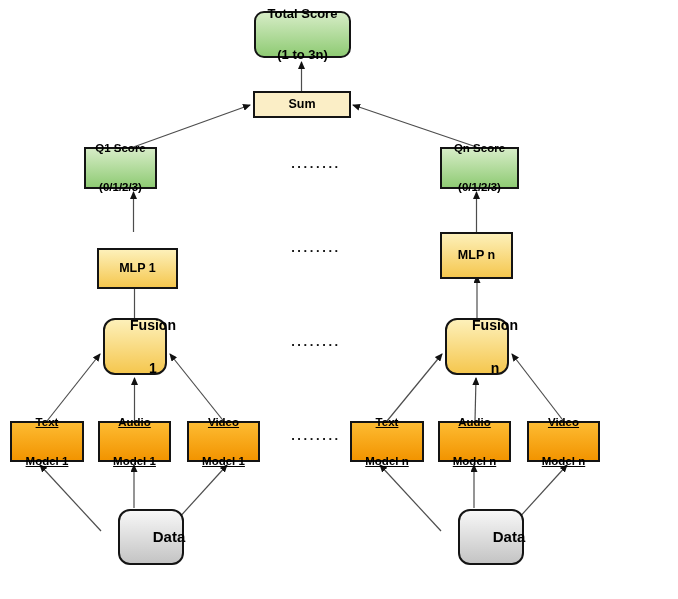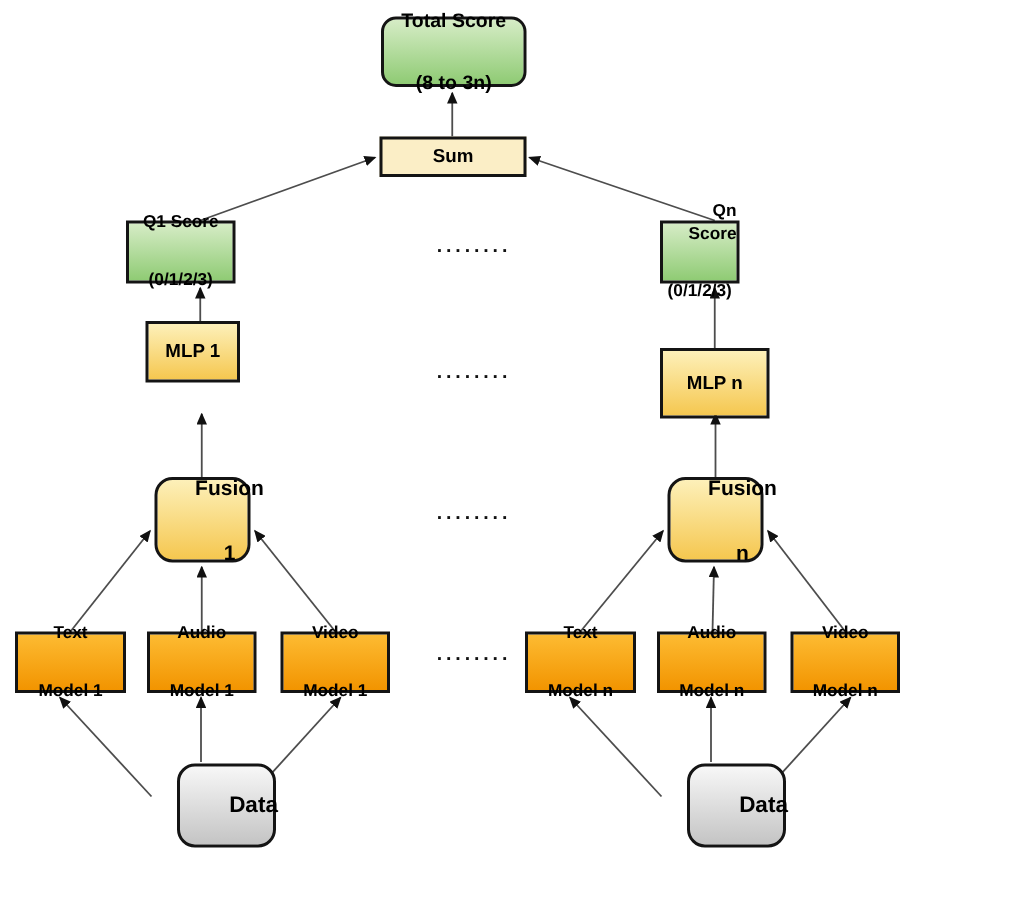--- a/index.html
+++ b/index.html
@@ -28,30 +28,30 @@
     text-align: right;
     font-weight: bold;
     color: #000000;
     line-height: 1.3;
     gap: 24px;
   }
   .green   { background: linear-gradient(180deg, #d6ecc6 0%, #8fcb74 100%); }
   .cream   { background: #fbeec6; }
   .gold    { background: linear-gradient(180deg, #fdf0b9 0%, #f5c salar74f 100%); }
   .gold    { background: linear-gradient(180deg, #fdf0b9 0%, #f5c74f 100%); }
-  .orange  { background: linear-gradient(180deg, #fdbb32 0%, #f29400 100%); }
+  .orange  { background: linear-gradient(180deg, #fdbb32 0%, #f29400 100%); text-decoration: underline; }
   .gray    { background: linear-gradient(180deg, #f7f7f7 0%, #c4c4c4 100%); margin-left: 17px; }
   .round10 { border-radius: 10px; }
   .round12 { border-radius: 12px; padding-left: 36px; }
 
   .n-total-score   { left: 254px; top: 11px;  width: 97px; height: 47px; font-size: 13px; }
   .n-sum           { left: 253px; top: 91px;  width: 98px; height: 27px; font-size: 12.5px; }
   .n-q1-score      { left: 84px;  top: 147px; width: 73px; height: 42px; font-size: 11.5px; }
-  .n-qn-score      { left: 440px; top: 147px; width: 53px; height: 42px; font-size: 11.5px; }
-  .n-mlp-1         { left: 97px;  top: 214px; width: 63px; height: 41px; font-size: 12.5px; }
+  .n-qn-score      { left: 440px; top: 147px; width: 79px; height: 42px; font-size: 11.5px; }
+  .n-mlp-1         { left: 97px;  top: 248px; width: 81px; height: 41px; font-size: 12.5px; }
   .n-mlp-n         { left: 440px; top: 232px; width: 73px; height: 47px; font-size: 12.5px; }
   .n-fusion-1      { left: 103px; top: 318px; width: 64px; height: 57px; font-size: 14px; }
   .n-fusion-n      { left: 445px; top: 318px; width: 64px; height: 57px; font-size: 14px; }
   .n-text-model-1  { left: 10px;  top: 421px; width: 74px; height: 41px; font-size: 11.5px; }
   .n-audio-model-1 { left: 98px;  top: 421px; width: 73px; height: 41px; font-size: 11.5px; }
   .n-video-model-1 { left: 187px; top: 421px; width: 73px; height: 41px; font-size: 11.5px; }
   .n-text-model-n  { left: 350px; top: 421px; width: 74px; height: 41px; font-size: 11.5px; }
   .n-audio-model-n { left: 438px; top: 421px; width: 73px; height: 41px; font-size: 11.5px; }
   .n-video-model-n { left: 527px; top: 421px; width: 73px; height: 41px; font-size: 11.5px; }
   .n-data-left     { left: 101px; top: 509px; width: 66px; height: 56px; font-size: 15px; }
@@ -103,21 +103,21 @@
       <line x1="134" y1="508" x2="134" y2="465" marker-end="url(#arrow)"></line>
       <line x1="167" y1="531" x2="227" y2="465" marker-end="url(#arrow)"></line>
       <line x1="441" y1="531" x2="380" y2="465" marker-end="url(#arrow)"></line>
       <line x1="474" y1="508" x2="474" y2="465" marker-end="url(#arrow)"></line>
       <line x1="507" y1="531" x2="567" y2="465" marker-end="url(#arrow)"></line>
     </g>
   </svg>
 
   <div class="node green round10 n-total-score">
     <div>Total Score</div>
-    <div>(8 to 3n)</div>
+    <div>(1 to 3n)</div>
   </div>
 
   <div class="node cream n-sum">
     <div>Sum</div>
   </div>
 
   <div class="node green n-q1-score">
     <div>Q1 Score</div>
     <div>(0/1/2/3)</div>
   </div>

